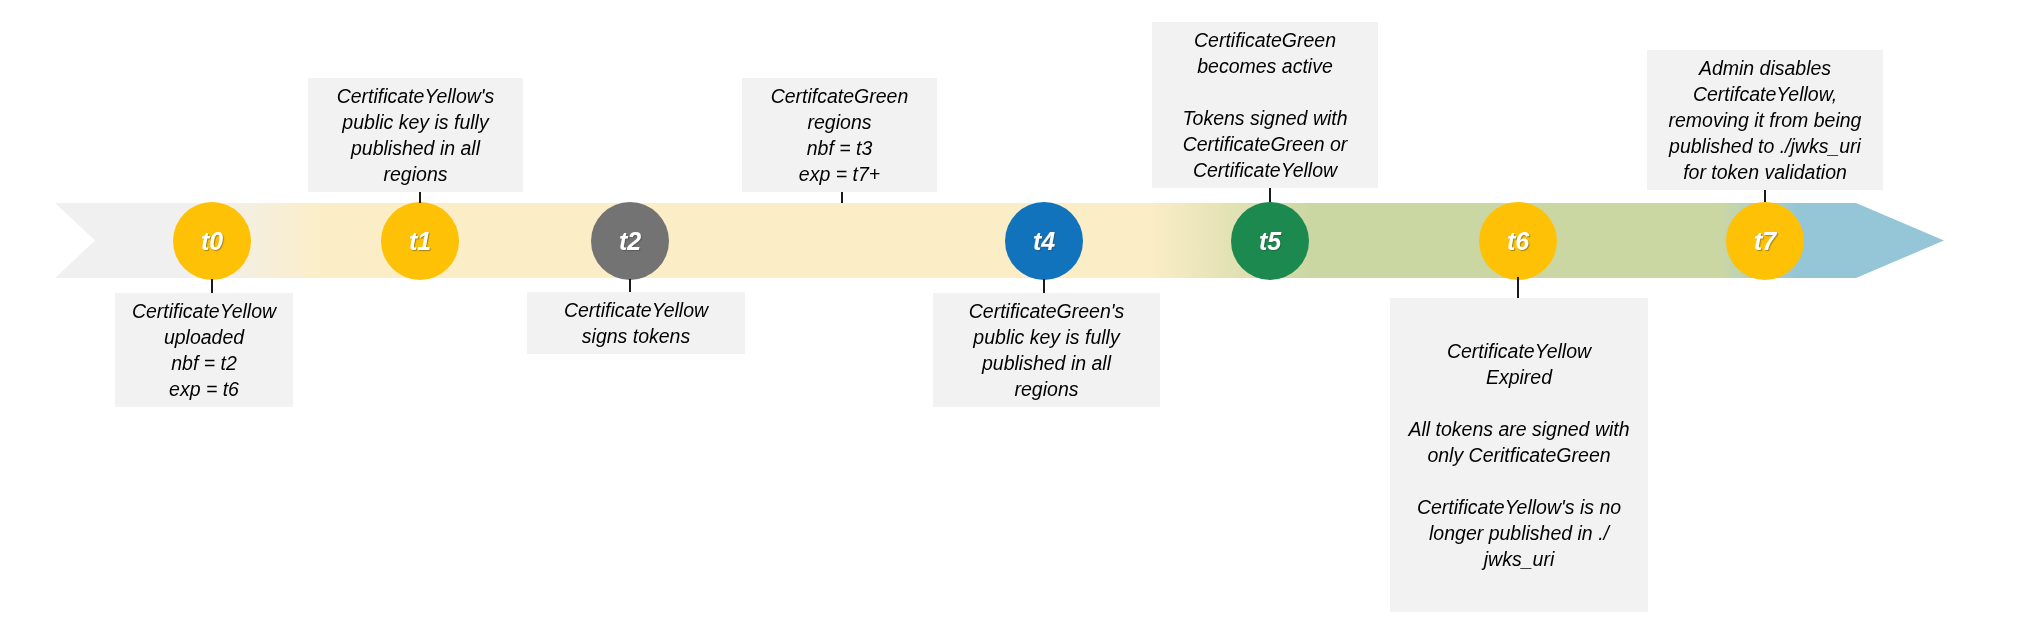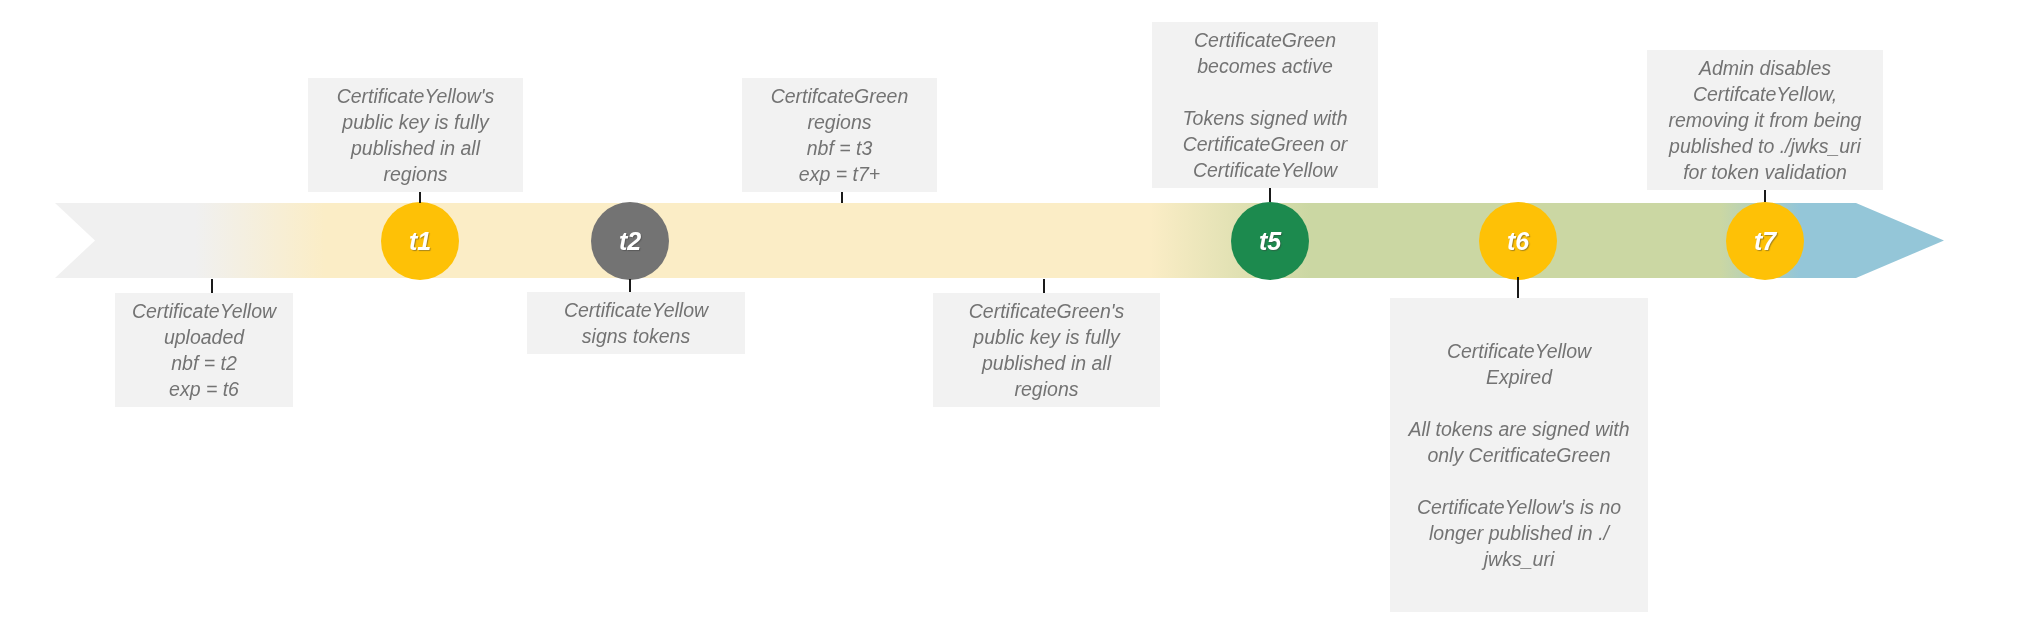--- a/index.html
+++ b/index.html
@@ -58,21 +58,21 @@
   .n-t3 { left: 841px;  top: 187px; height: 16px; }
   .n-t4 { left: 1043px; top: 279px; height: 14px; }
   .n-t5 { left: 1269px; top: 187px; height: 15px; }
   .n-t6 { left: 1517px; top: 277px; height: 21px; }
   .n-t7 { left: 1764px; top: 189px; height: 13px; }
 
   
   .callout {
     position: absolute;
     background: #F2F2F2;
-    color: #737373;
+    color: #000000;
     font-style: italic;
     font-size: 19.5px;
     line-height: 26px;
     text-align: center;
     white-space: pre-line;
     padding: 5px 8px;
     box-sizing: border-box;
   }
   .b-t0 { left: 115px;  top: 293px; width: 178px; }
   .b-t1 { left: 308px;  top: 78px;  width: 215px; }
@@ -83,20 +83,23 @@
   .b-t6 { left: 1390px; top: 298px; width: 258px; min-height: 314px; padding: 40px 12px; }
   .b-t7 { left: 1647px; top: 50px;  width: 236px; }
 </style>
 </head>
 <body>
 
 <div class="stage">
 
   <div class="band"></div>
 
+  <div class="circle c-t0" style="background-color: rgb(254, 193, 6);">
+    <span class="lbl">t0</span>
+  </div>
   <div class="conn n-t0"></div>
   <div class="callout b-t0">CertificateYellow
 uploaded
 nbf = t2
 exp = t6</div>
 
   <div class="circle c-t1" style="background-color: rgb(254, 193, 6);">
     <span class="lbl">t1</span>
   </div>
   <div class="conn n-t1"></div>
@@ -111,20 +114,23 @@
   <div class="conn n-t2"></div>
   <div class="callout b-t2">CertificateYellow
 signs tokens</div>
 
   <div class="conn n-t3"></div>
   <div class="callout b-t3">CertifcateGreen
 regions
 nbf = t3
 exp = t7+</div>
 
+  <div class="circle c-t4" style="background-color: rgb(17, 115, 188);">
+    <span class="lbl">t4</span>
+  </div>
   <div class="conn n-t4"></div>
   <div class="callout b-t4">CertificateGreen's
 public key is fully
 published in all
 regions</div>
 
   <div class="circle c-t5" style="background-color: rgb(28, 138, 78);">
     <span class="lbl">t5</span>
   </div>
   <div class="conn n-t5"></div>

